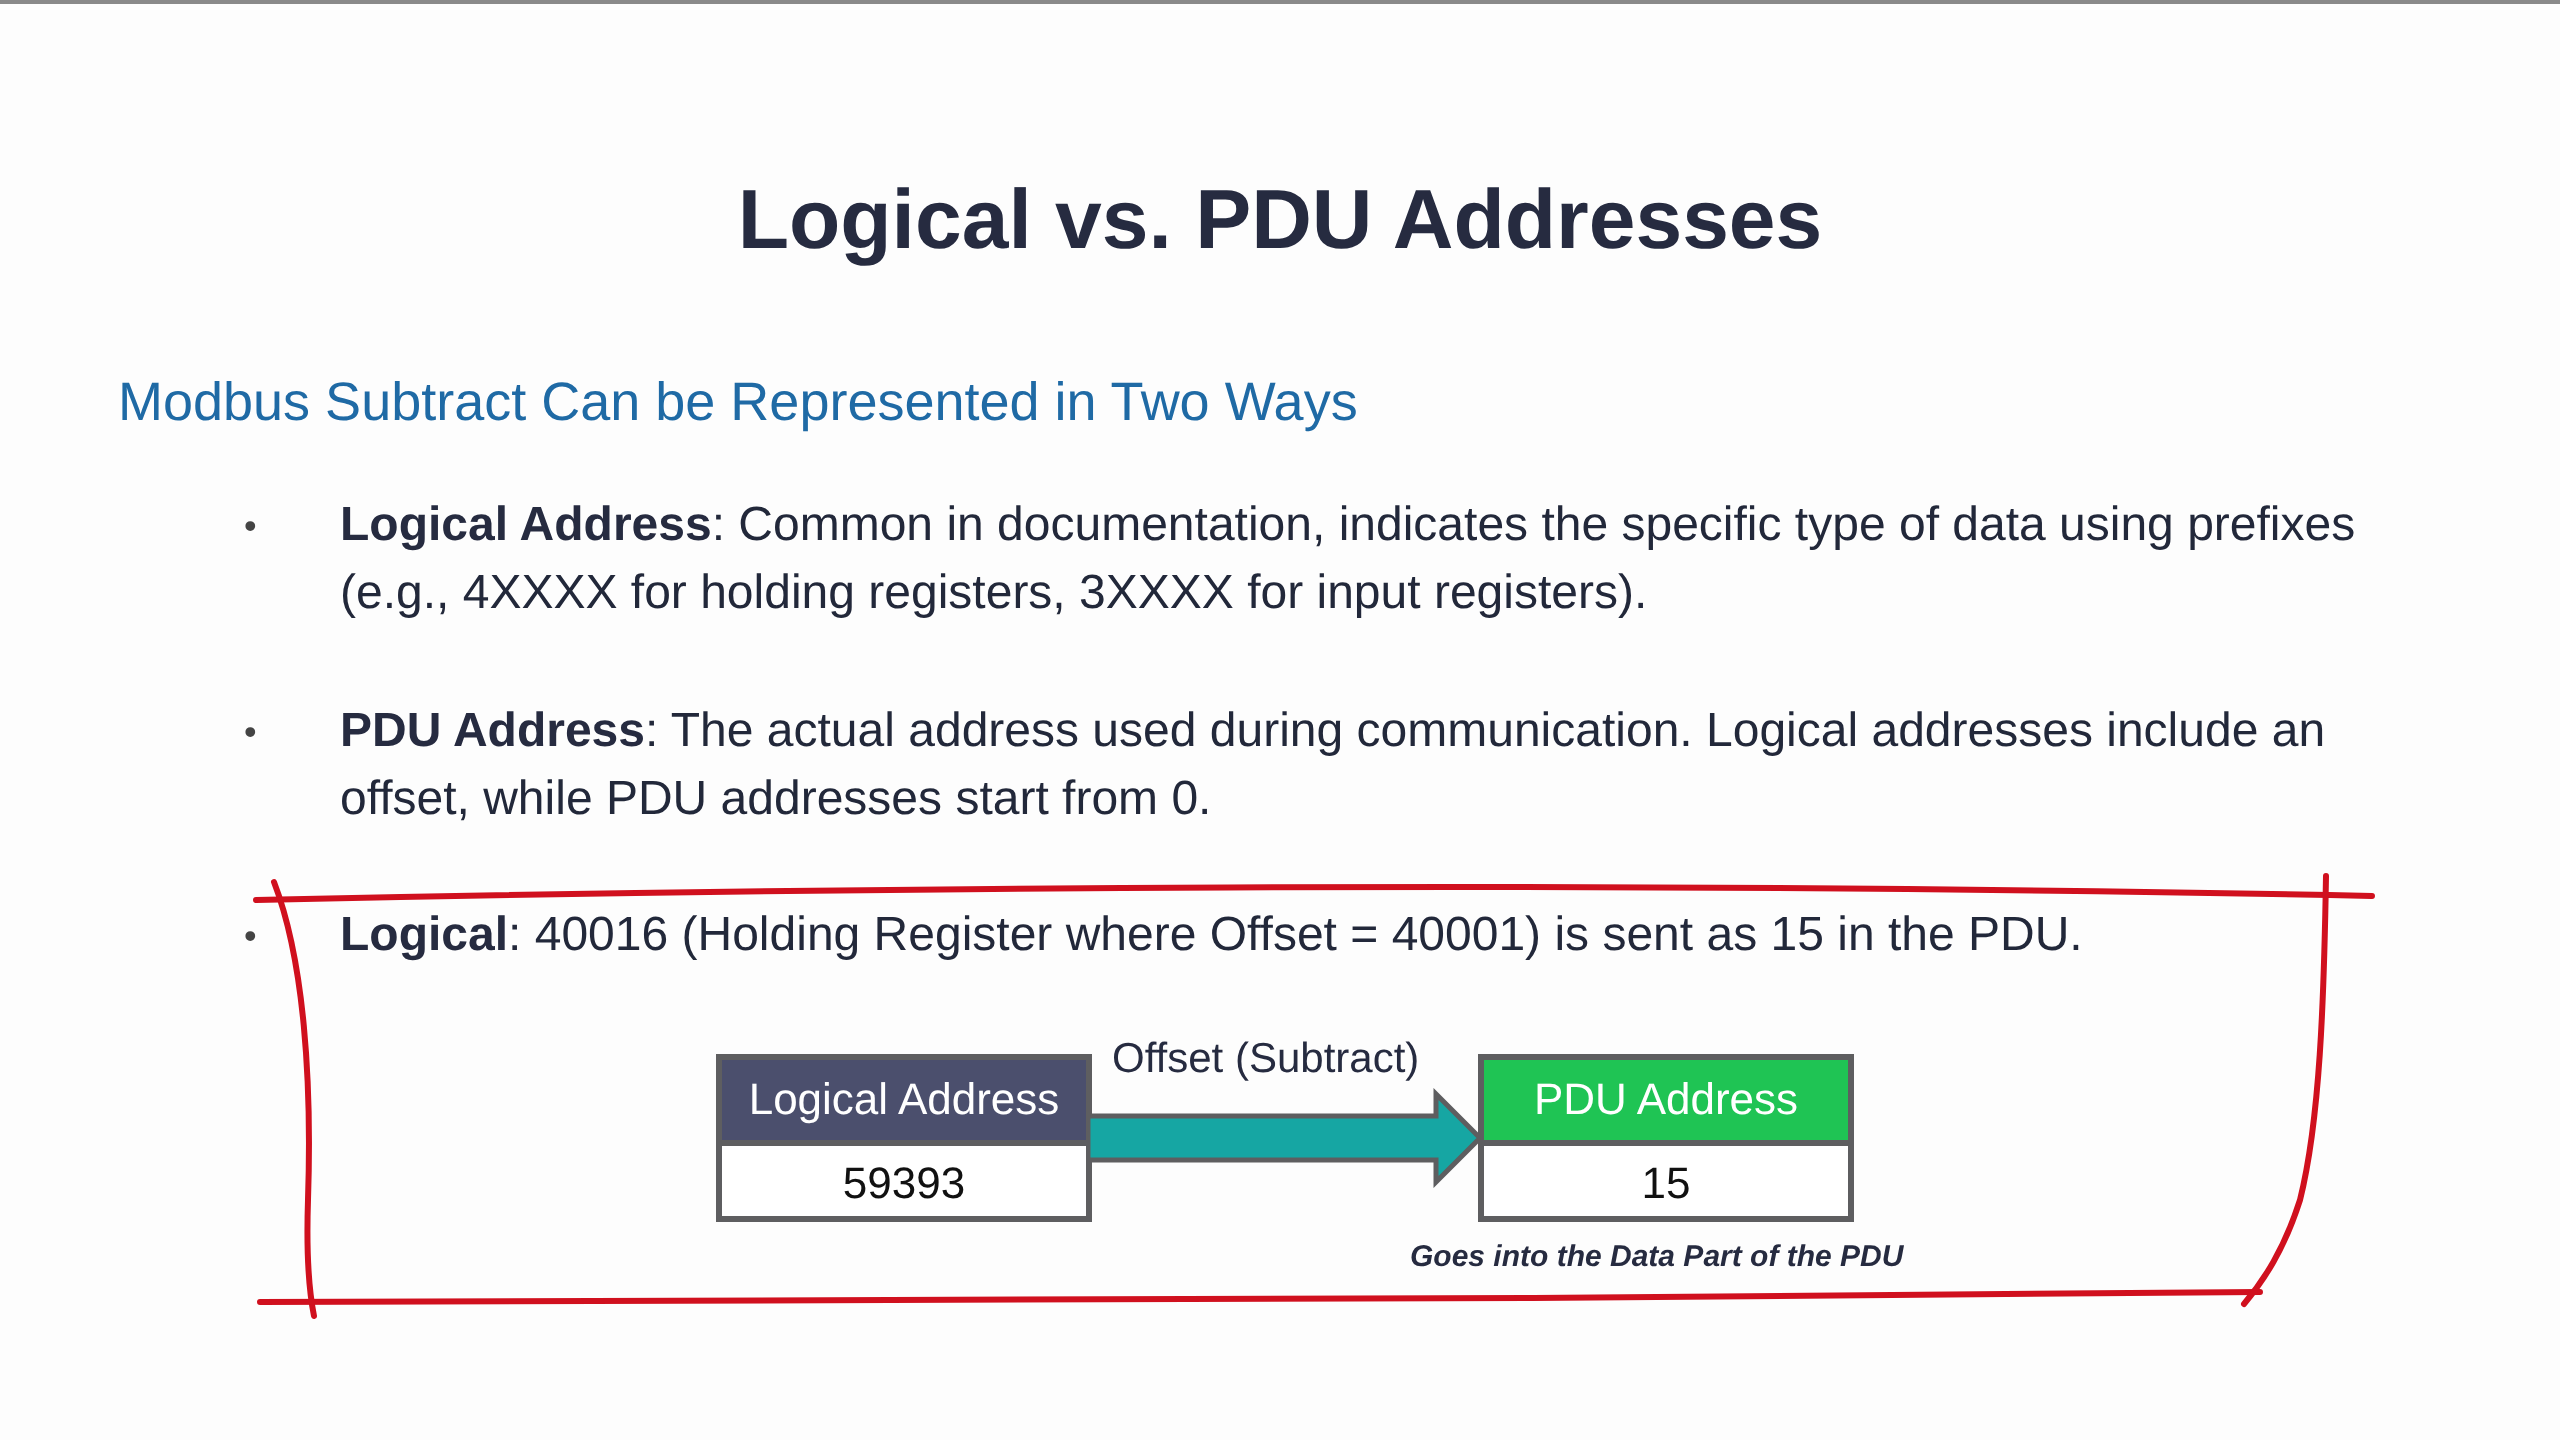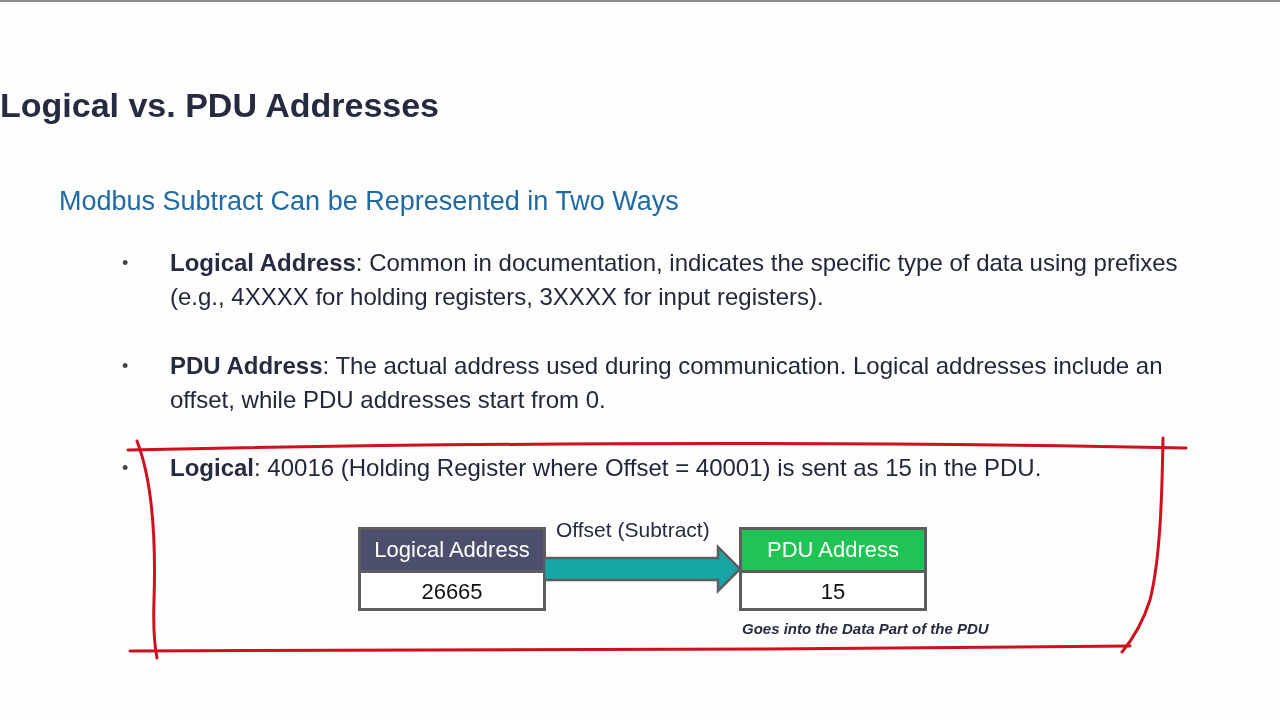--- a/index.html
+++ b/index.html
@@ -21,21 +21,22 @@
       position: absolute;
       left: 0; top: 0;
       width: 1280px;
       height: 2px;
       background: #8a8a8a;
     }
     .title {
       position: absolute;
       left: 0; top: 86px;
       width: 1280px;
-      font-size: 34px;
+      text-align: center;
+      font-size: 42px;
       font-weight: bold;
       color: #262b40;
       letter-spacing: 0px;
     }
     .subtitle {
       position: absolute;
       left: 59px; top: 186px;
       font-size: 27px;
       color: #1f6aa5;
       white-space: nowrap;
@@ -101,21 +102,20 @@
       white-space: nowrap;
     }
     .caption {
       position: absolute;
       left: 705px; top: 620px;
       font-size: 15px;
       font-style: italic;
       font-weight: bold;
       color: #262b40;
       white-space: nowrap;
-      margin-left: 37px;
     }
     .annotation {
       position: absolute;
       left: 0; top: 0;
       width: 1280px; height: 720px;
       pointer-events: none;
     }
   </style>
 </head>
 <body>
@@ -137,21 +137,21 @@
     <b>PDU Address</b><span>: The actual address used during communication. Logical addresses include an offset, while PDU addresses start from 0.</span>
   </div>
 
   <div class="bullet b3">
     <span class="dot">•</span>
     <b>Logical</b><span>: 40016 (Holding Register where Offset = 40001) is sent as 15 in the PDU.</span>
   </div>
 
   <div class="addr-box logical-box">
     <div class="hdr">Logical Address</div>
-    <div class="val">26665</div>
+    <div class="val">59393</div>
   </div>
 
   <svg class="arrow" viewBox="0 0 200 50">
     <polygon points="0,14 174,14 174,3 196,25 174,47 174,36 0,36" fill="#16a6a3" stroke="#5e5e60" stroke-width="2.5" stroke-linejoin="miter"></polygon>
   </svg>
 
   <div class="offset-label">Offset (Subtract)</div>
 
   <div class="addr-box pdu-box">
     <div class="hdr">PDU Address</div>

